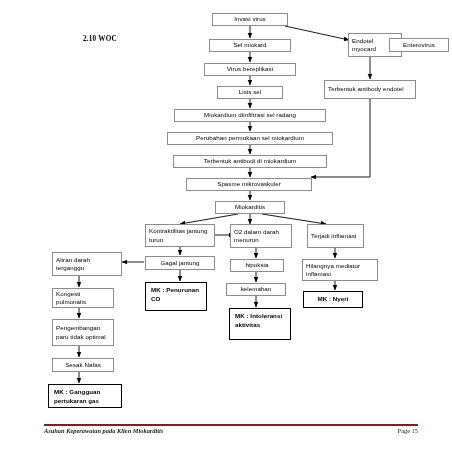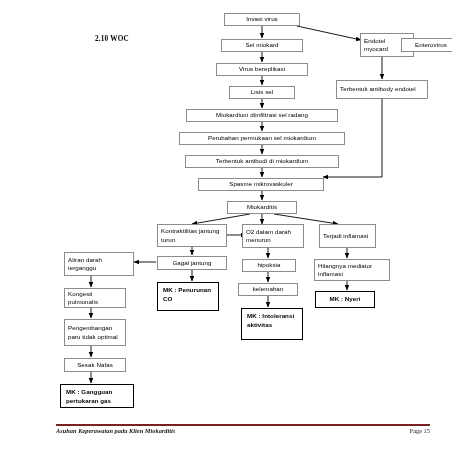--- a/index.html
+++ b/index.html
@@ -3,21 +3,21 @@
 <meta charset="utf-8">
 <style>
   html,body{margin:0;padding:0;}
   body{
     width:452px;height:452px;
     background:#ffffff;
     font-family:"Liberation Sans", sans-serif;
     overflow:hidden;
     position:relative;
   }
-  #canvas{position:absolute;left:16px;top:0;width:437px;height:452px;border-radius:15px;}
+  #canvas{position:absolute;left:4px;top:0;width:437px;height:452px;border-radius:15px;}
   #svg-layer{position:absolute;left:0;top:0;width:452px;height:452px;pointer-events:none;}
 
   .node{
     position:absolute;
     box-sizing:border-box;
     border:1px solid #8c8c8c;
     background:#ffffff;
     color:#000000;
     font-size:6.2px;
     line-height:8.5px;

